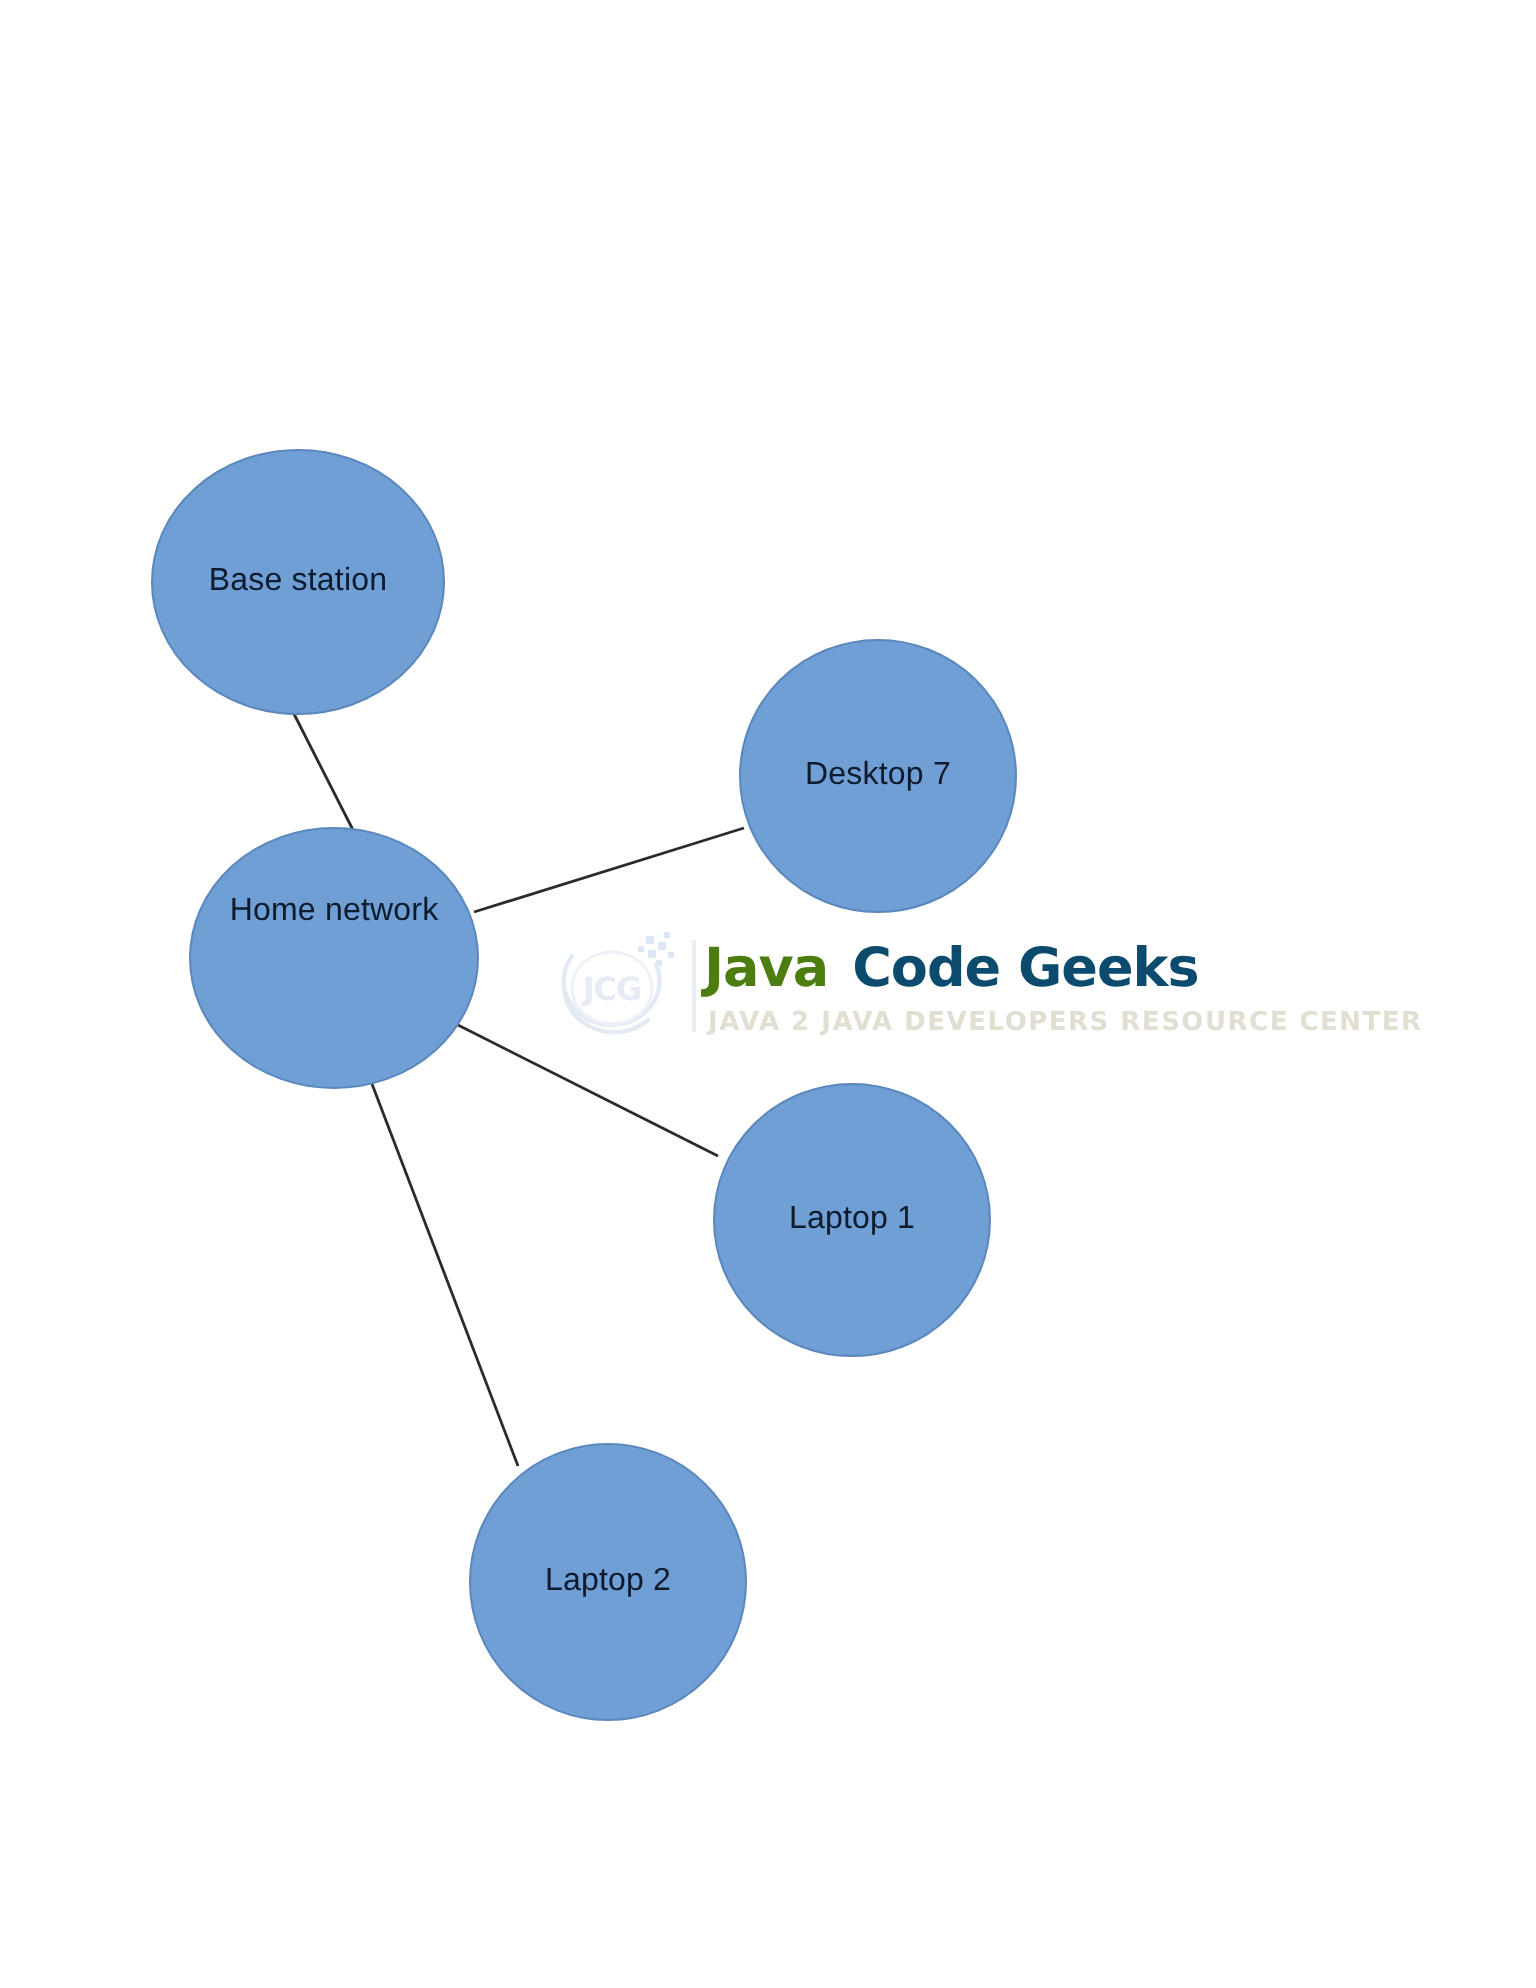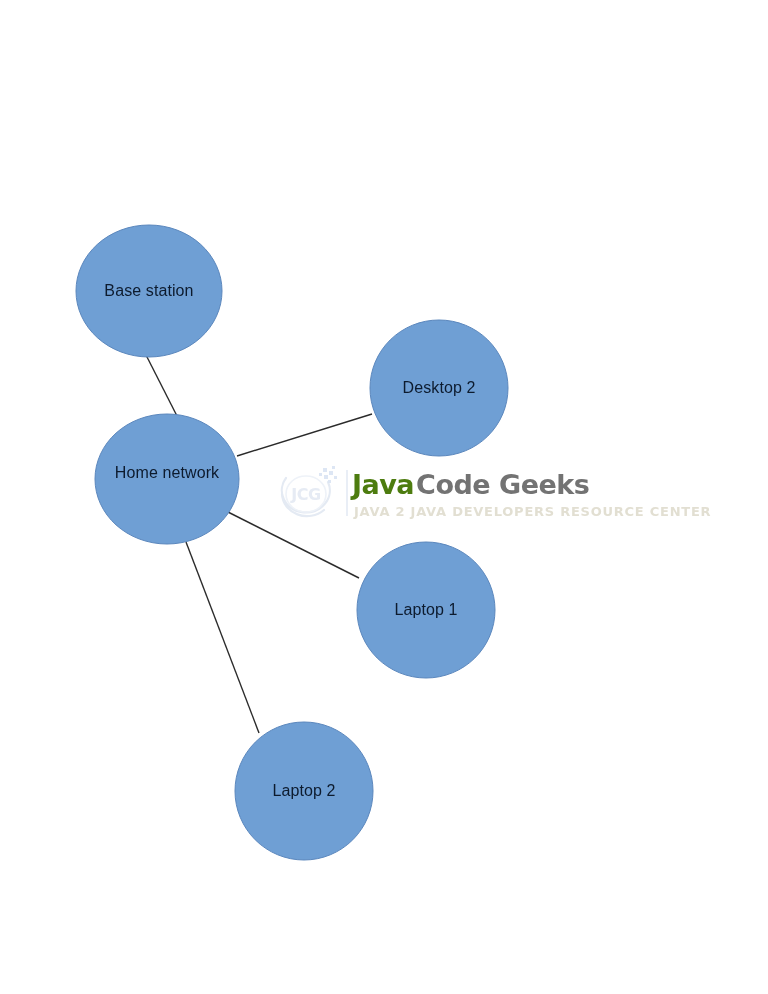--- a/index.html
+++ b/index.html
@@ -70,21 +70,21 @@
     left: 76px;
     top: 7px;
     font-family: "DejaVu Sans", sans-serif;
     font-size: 27px;
     font-weight: 700;
     letter-spacing: -0.5px;
     line-height: 1;
     white-space: nowrap;
   }
   #watermark .wm-title .wm-java { color: #4d7c0f; }
-  #watermark .wm-title .wm-codegeeks { color: #737373; margin-left: 2px; }
+  #watermark .wm-title .wm-codegeeks { color: #0c4a6e; margin-left: 12px; }
   #watermark .wm-sub {
     position: absolute;
     left: 78px;
     top: 40px;
     font-family: "DejaVu Sans", sans-serif;
     font-size: 13px;
     font-weight: 700;
     letter-spacing: 0.75px;
     color: #e2dfd2;
     white-space: nowrap;
@@ -106,22 +106,22 @@
         <ellipse cx="149" cy="291" rx="73" ry="66" fill="#6f9fd4" stroke="#5b87bd" stroke-width="1"></ellipse>
         <ellipse cx="167" cy="479" rx="72" ry="65" fill="#6f9fd4" stroke="#5b87bd" stroke-width="1"></ellipse>
         <ellipse cx="439" cy="388" rx="69" ry="68" fill="#6f9fd4" stroke="#5b87bd" stroke-width="1"></ellipse>
         <ellipse cx="426" cy="610" rx="69" ry="68" fill="#6f9fd4" stroke="#5b87bd" stroke-width="1"></ellipse>
         <ellipse cx="304" cy="791" rx="69" ry="69" fill="#6f9fd4" stroke="#5b87bd" stroke-width="1"></ellipse>
       </g>
   </svg>
 
   <div id="labels-layer">
       <div class="node-label" style="left: 149px; top: 291px;">Base station</div>
-      <div class="node-label" style="left: 167px; top: 473px;">Home network</div>
-      <div class="node-label" style="left: 439px; top: 388px;">Desktop 2</div>
+      <div class="node-label" style="left: 167px; top: 456px;">Home network</div>
+      <div class="node-label" style="left: 439px; top: 388px;">Desktop 7</div>
       <div class="node-label" style="left: 426px; top: 610px; text-align: right;">Laptop 1</div>
       <div class="node-label" style="left: 304px; top: 791px;">Laptop 2</div>
     </div>
 
   <div id="watermark">
     <svg class="wm-mark" viewBox="0 0 66 56" xmlns="http://www.w3.org/2000/svg">
       <path d="M10 14 A24 22 0 1 0 52 18" fill="none" stroke="#e4eaf3" stroke-width="2.2" stroke-linecap="round"></path>
       <path d="M6 30 A25 23 0 0 0 48 46" fill="none" stroke="#e4eaf3" stroke-width="2.2" stroke-linecap="round"></path>
       <ellipse cx="30" cy="30" rx="20" ry="18" fill="none" stroke="#eef2f8" stroke-width="1.6"></ellipse>
       <text x="30" y="36" text-anchor="middle" font-family="DejaVu Sans, sans-serif" font-size="16" font-weight="700" fill="#e6ebf4" letter-spacing="-0.5">JCG</text>

